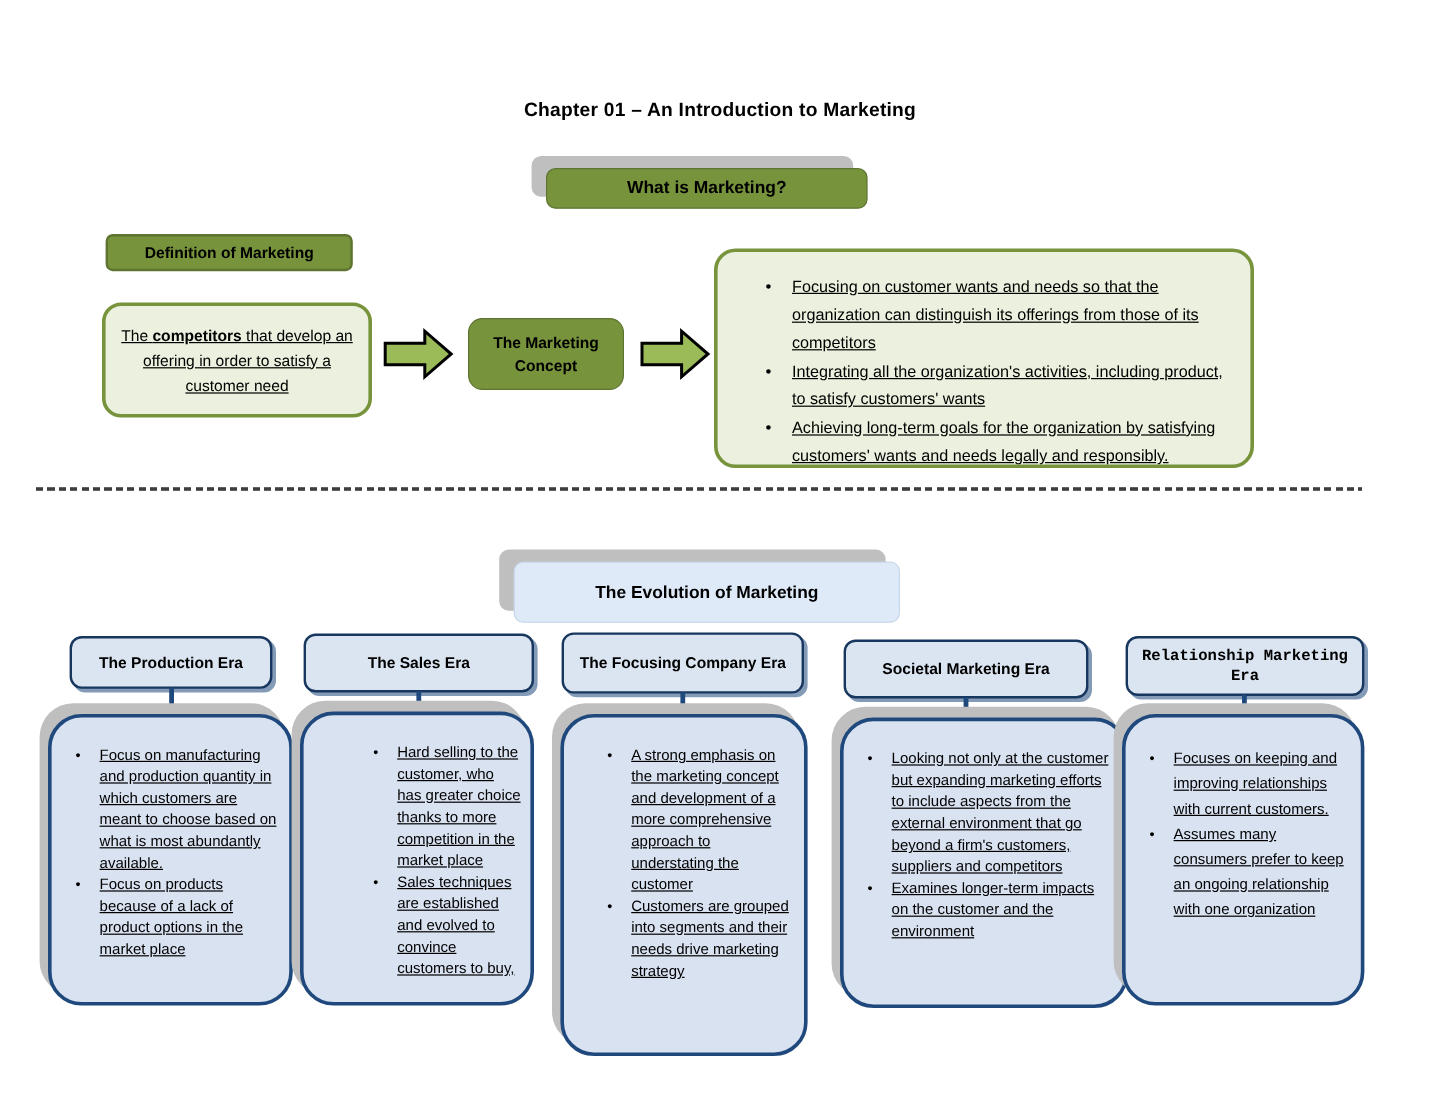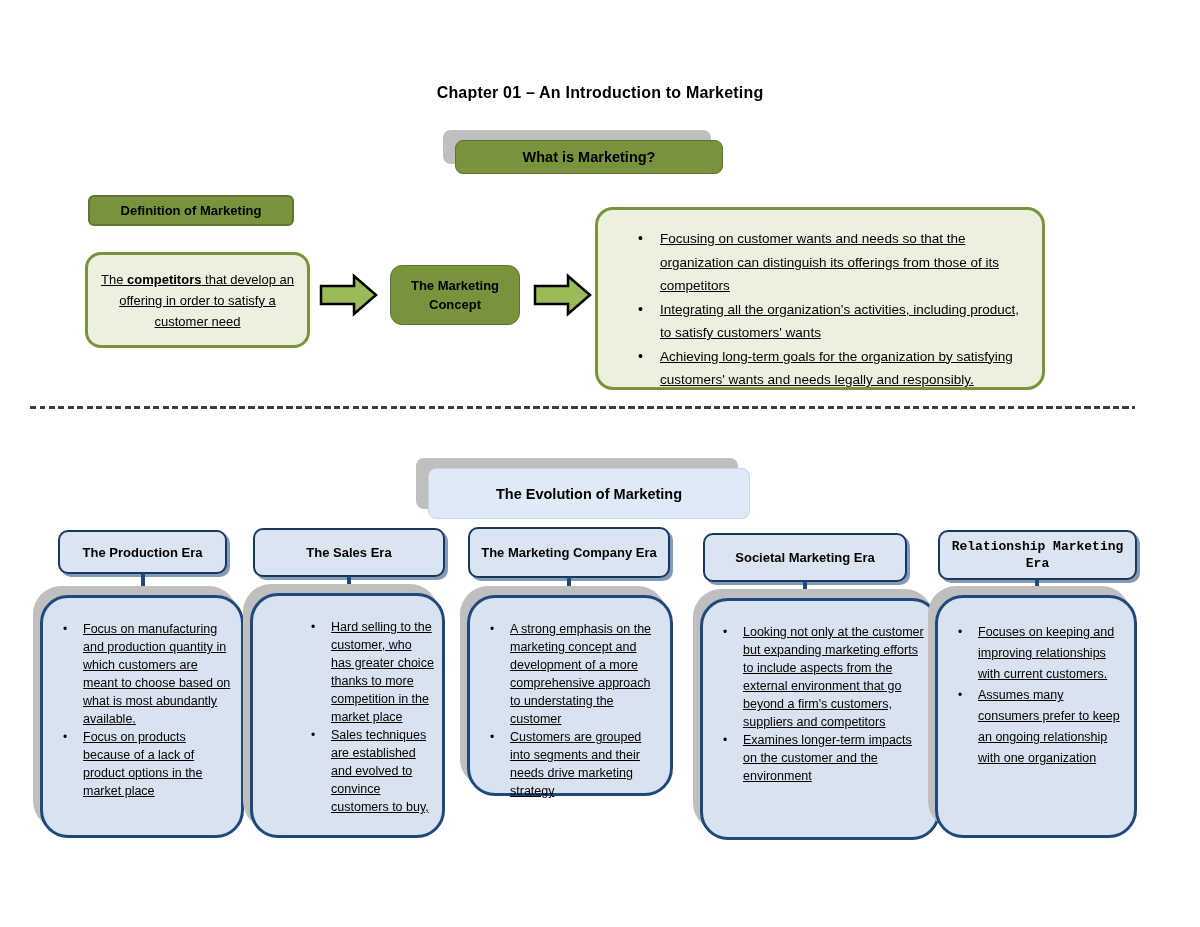--- a/index.html
+++ b/index.html
@@ -142,24 +142,24 @@
   </div>
   <div class="abs era-connector" style="left:347px;top:576px;height:18px;"></div>
   <div class="abs era-body" style="left:250px;top:593px;width:195px;height:245px;padding-left:38px;">
     <ul class="era-bullets">
       <li><span class="u">Hard selling to the customer, who has greater choice thanks to more competition in the market place</span></li>
       <li><span class="u">Sales techniques are established and evolved to convince customers to buy,</span></li>
     </ul>
   </div>
 
   <div class="abs era-header" style="left:468px;top:527px;width:202px;height:51px;">
-    <span>The Marketing Company Era</span>
+    <span>The Focusing Company Era</span>
   </div>
   <div class="abs era-connector" style="left:567px;top:577px;height:18px;"></div>
-  <div class="abs era-body" style="left:467px;top:595px;width:206px;height:201px;">
+  <div class="abs era-body" style="left:467px;top:595px;width:206px;height:285px;padding-left:16px;">
     <ul class="era-bullets">
       <li><span class="u">A strong emphasis on the marketing concept and development of a more comprehensive approach to understating the customer</span></li>
       <li><span class="u">Customers are grouped into segments and their needs drive marketing strategy</span></li>
     </ul>
   </div>
 
   <div class="abs era-header" style="left:703px;top:533px;width:204px;height:49px;">
     <span>Societal Marketing Era</span>
   </div>
   <div class="abs era-connector" style="left:803px;top:581px;height:17px;"></div>

